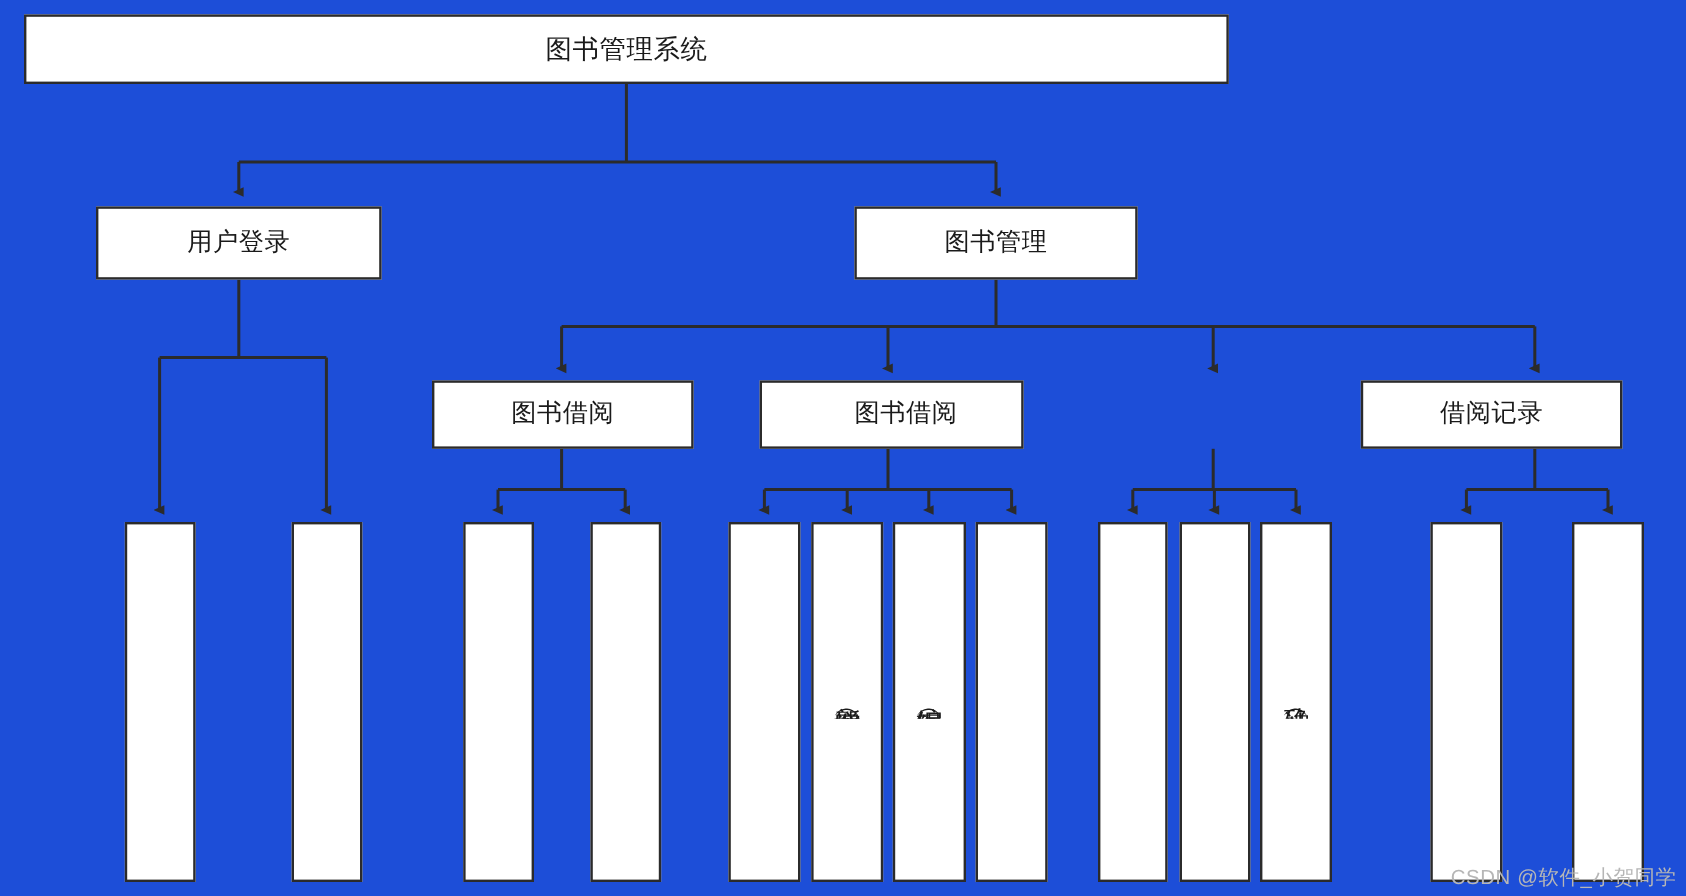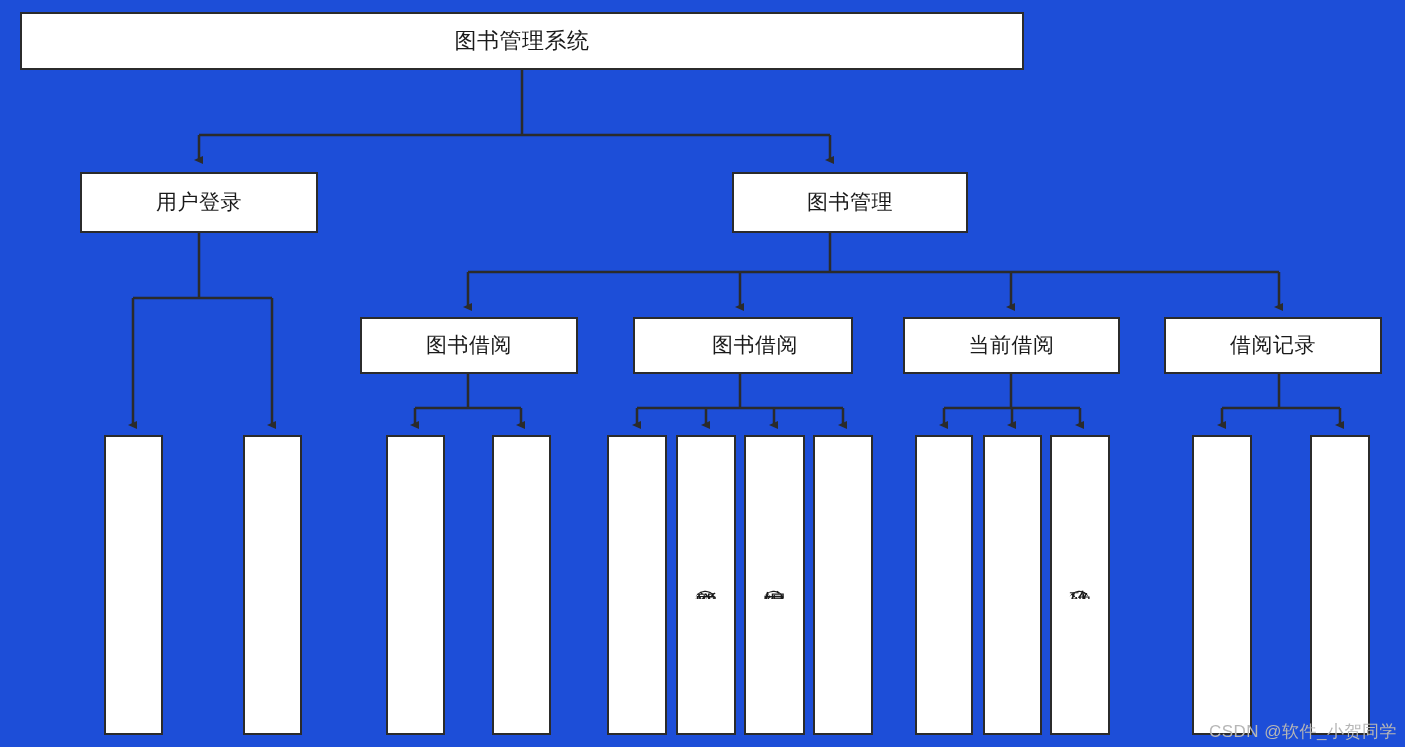--- a/index.html
+++ b/index.html
@@ -124,34 +124,31 @@
     </g>
   </svg>
 
   <div class="node horiz" id="root-node" style="left:20px; top:12px; width:1004px; height:58px;">
     <span class="label">图书管理系统</span>
   </div>
 
   <div class="node horiz" style="left:80px; top:172px; width:238px; height:61px;">
     <span class="label">用户登录</span>
   </div>
-  <div class="node horiz" style="left:732px; top:172px; width:236px; height:61px;">
+  <div class="node horiz" style="left:712px; top:172px; width:236px; height:61px;">
     <span class="label">图书管理</span>
   </div>
 
   <div class="node horiz" style="left:360px; top:317px; width:218px; height:57px;">
     <span class="label">图书借阅</span>
   </div>
   <div class="node horiz" style="left:633px; top:317px; width:220px; height:57px;padding-left:24px;">
     <span class="label">图书借阅</span>
   </div>
-  <div class="node horiz" style="left:903px; top:317px; width:217px; height:57px;">
-    <span class="label">当前借阅</span>
-  </div>
-  <div class="node horiz" style="left:1164px; top:317px; width:218px; height:57px;">
+  <div class="node horiz" style="left:1134px; top:317px; width:218px; height:57px;">
     <span class="label">借阅记录</span>
   </div>
 
   <div class="node vert" style="left:104px; top:435px; width:59px; height:300px;">
     <span class="label">用户登录</span>
   </div>
   <div class="node vert" style="left:243px; top:435px; width:59px; height:300px;">
     <span class="label">注销登录</span>
   </div>
 

